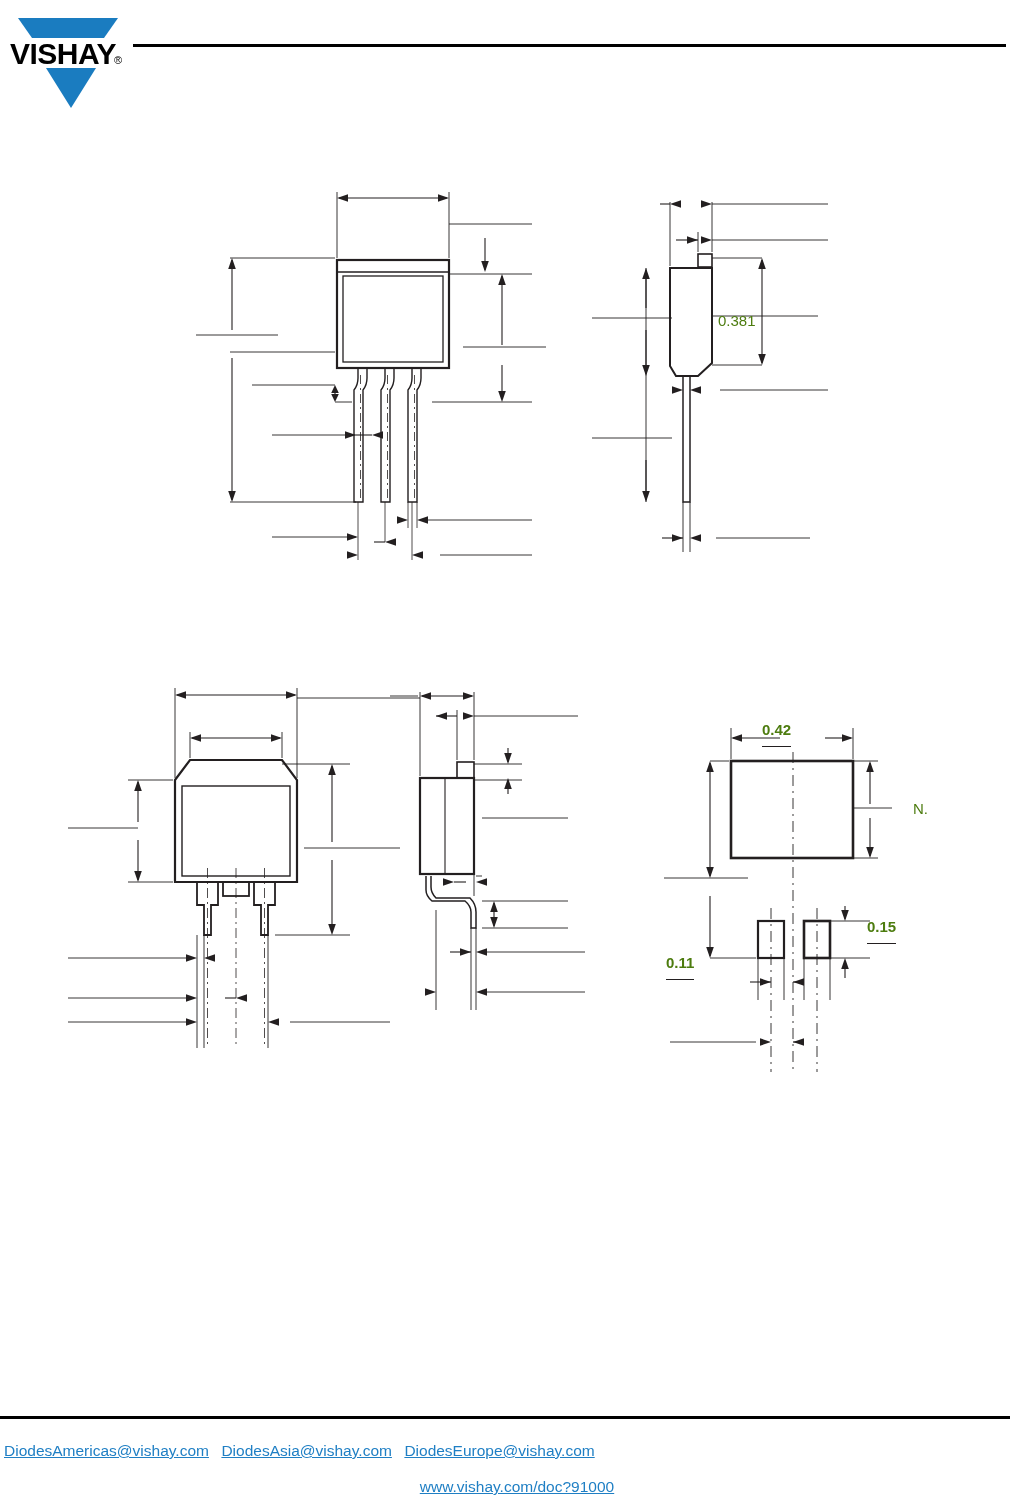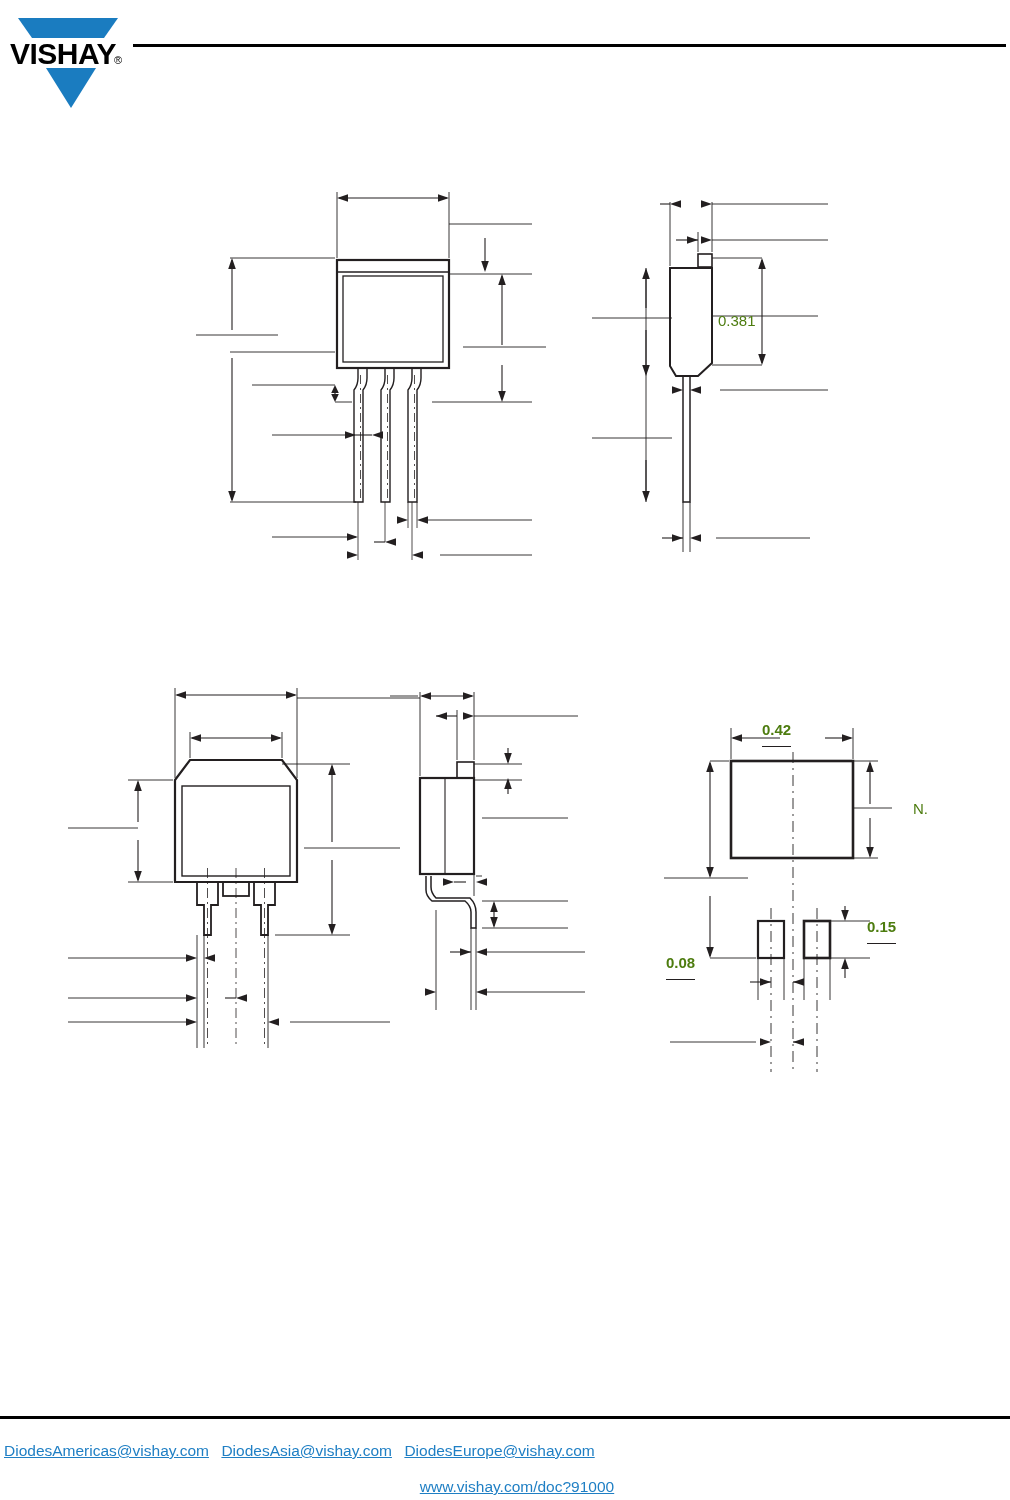--- a/index.html
+++ b/index.html
@@ -409,21 +409,21 @@
           <path d="M131,342 L120,338.2 L120,345.8 Z" fill="#231f20" stroke="none"></path>
           <path d="M153,342 L164,338.2 L164,345.8 Z" fill="#231f20" stroke="none"></path>
           <line x1="153" y1="342" x2="164" y2="342"></line>
         </g>
       </g>
     </svg>
   </div>
 
   <div class="dimtext u" style="left:762px;top:722px;">0.42</div>
   <div class="dimtext u" style="left:831px;top:919px;margin-left:36px;">0.15</div>
-  <div class="dimtext u" style="left:666px;top:955px;">0.08</div>
+  <div class="dimtext u" style="left:666px;top:955px;">0.11</div>
   <div class="dimtext" style="left:913px;top:801px;">N.</div>
 
   <div id="footer-rule"></div>
 
   <div id="footer-emails">
     <a class="flink" href="#">DiodesAmericas@vishay.com</a>
     <a class="flink" href="#">DiodesAsia@vishay.com</a>
     <a class="flink" href="#">DiodesEurope@vishay.com</a>
   </div>
 

